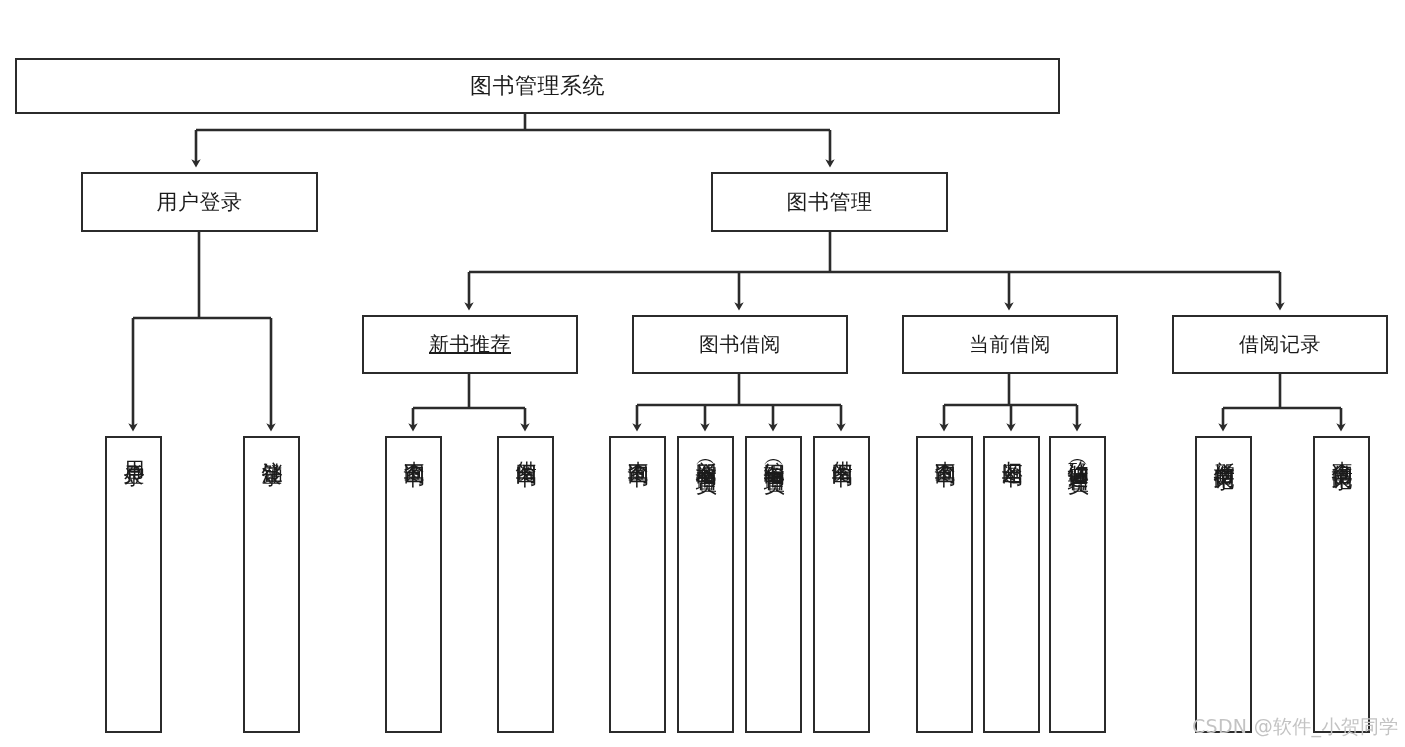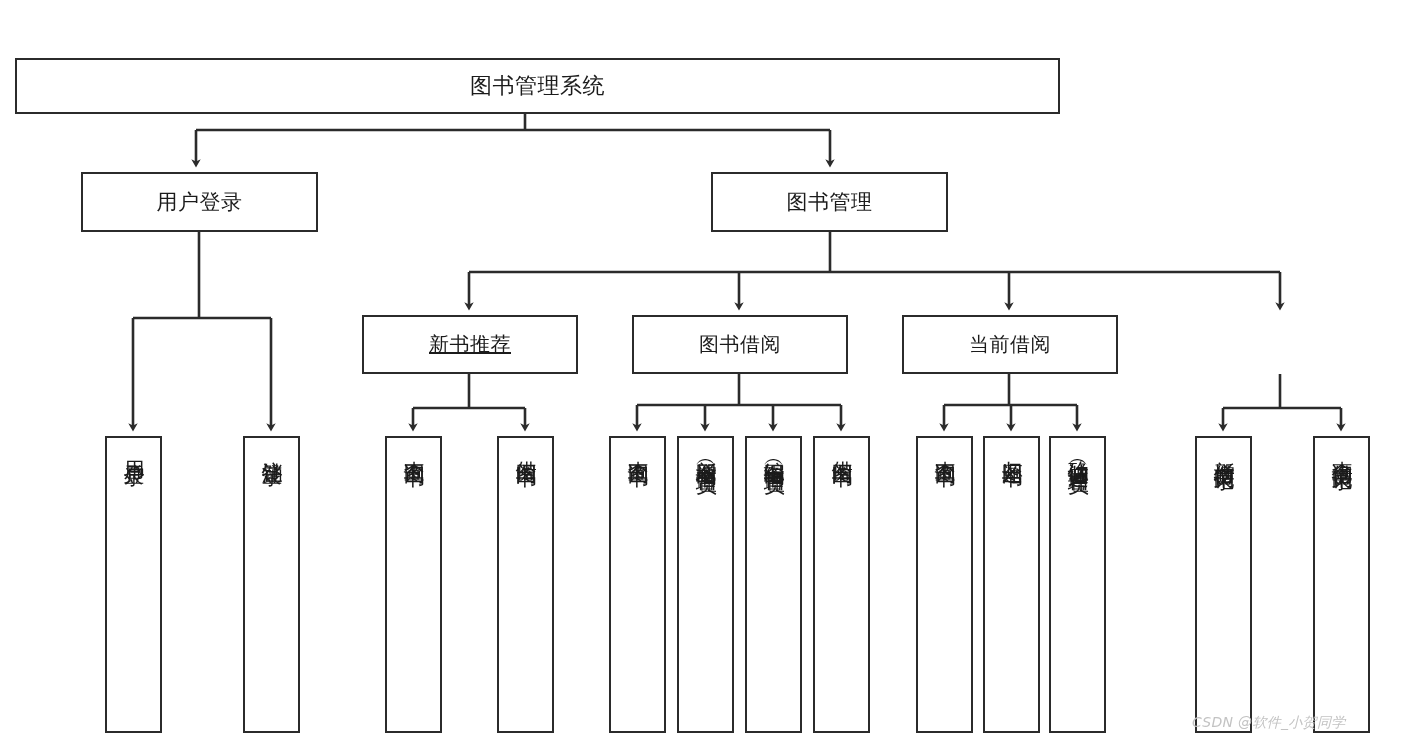--- a/index.html
+++ b/index.html
@@ -53,26 +53,25 @@
   .node-leaf .label {
     writing-mode: vertical-rl;
     text-orientation: upright;
     font-size: 21px;
     line-height: 1.12;
     letter-spacing: 2px;
     white-space: nowrap;
   }
   .watermark {
     position: absolute;
-    font-size: 14px;
+    font-size: 19px;
     color: #c3c3c3;
     white-space: nowrap;
     z-index: 5;
     letter-spacing: 0.3px;
-    font-style: italic;
   }
 </style>
 </head>
 <body>
 
 <div id="canvas">
 
   <svg id="edges" viewBox="0 0 1405 747" xmlns="http://www.w3.org/2000/svg">
     <defs>
       <marker id="arrow" markerWidth="11" markerHeight="11" refX="4.2" refY="5" orient="auto" markerUnits="userSpaceOnUse">
@@ -137,20 +136,23 @@
 
   <div class="node node-l2" style="left:362px; top:315px; width:216px; height:59px;text-decoration:underline;">
     <span class="label">新书推荐</span>
   </div>
   <div class="node node-l2" style="left:902px; top:315px; width:216px; height:59px;">
     <span class="label">当前借阅</span>
   </div>
   <div class="node node-l2" style="left:632px; top:315px; width:216px; height:59px;">
     <span class="label">图书借阅</span>
   </div>
+  <div class="node node-l2" style="left:1172px; top:315px; width:216px; height:59px;">
+    <span class="label">借阅记录</span>
+  </div>
 
   <div class="node node-leaf" style="left:105px; top:436px; width:57px; height:297px;">
     <span class="label">用户登录</span>
   </div>
   <div class="node node-leaf" style="left:243px; top:436px; width:57px; height:297px;">
     <span class="label">注销登录</span>
   </div>
 
   <div class="node node-leaf" style="left:385px; top:436px; width:57px; height:297px;">
     <span class="label">查询图书</span>

